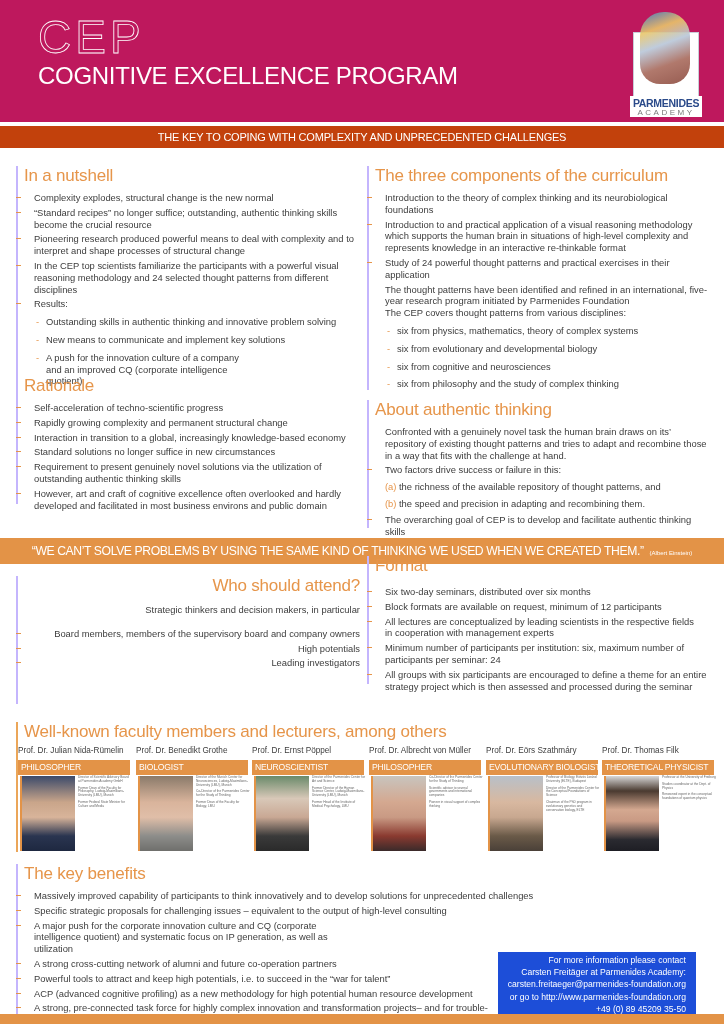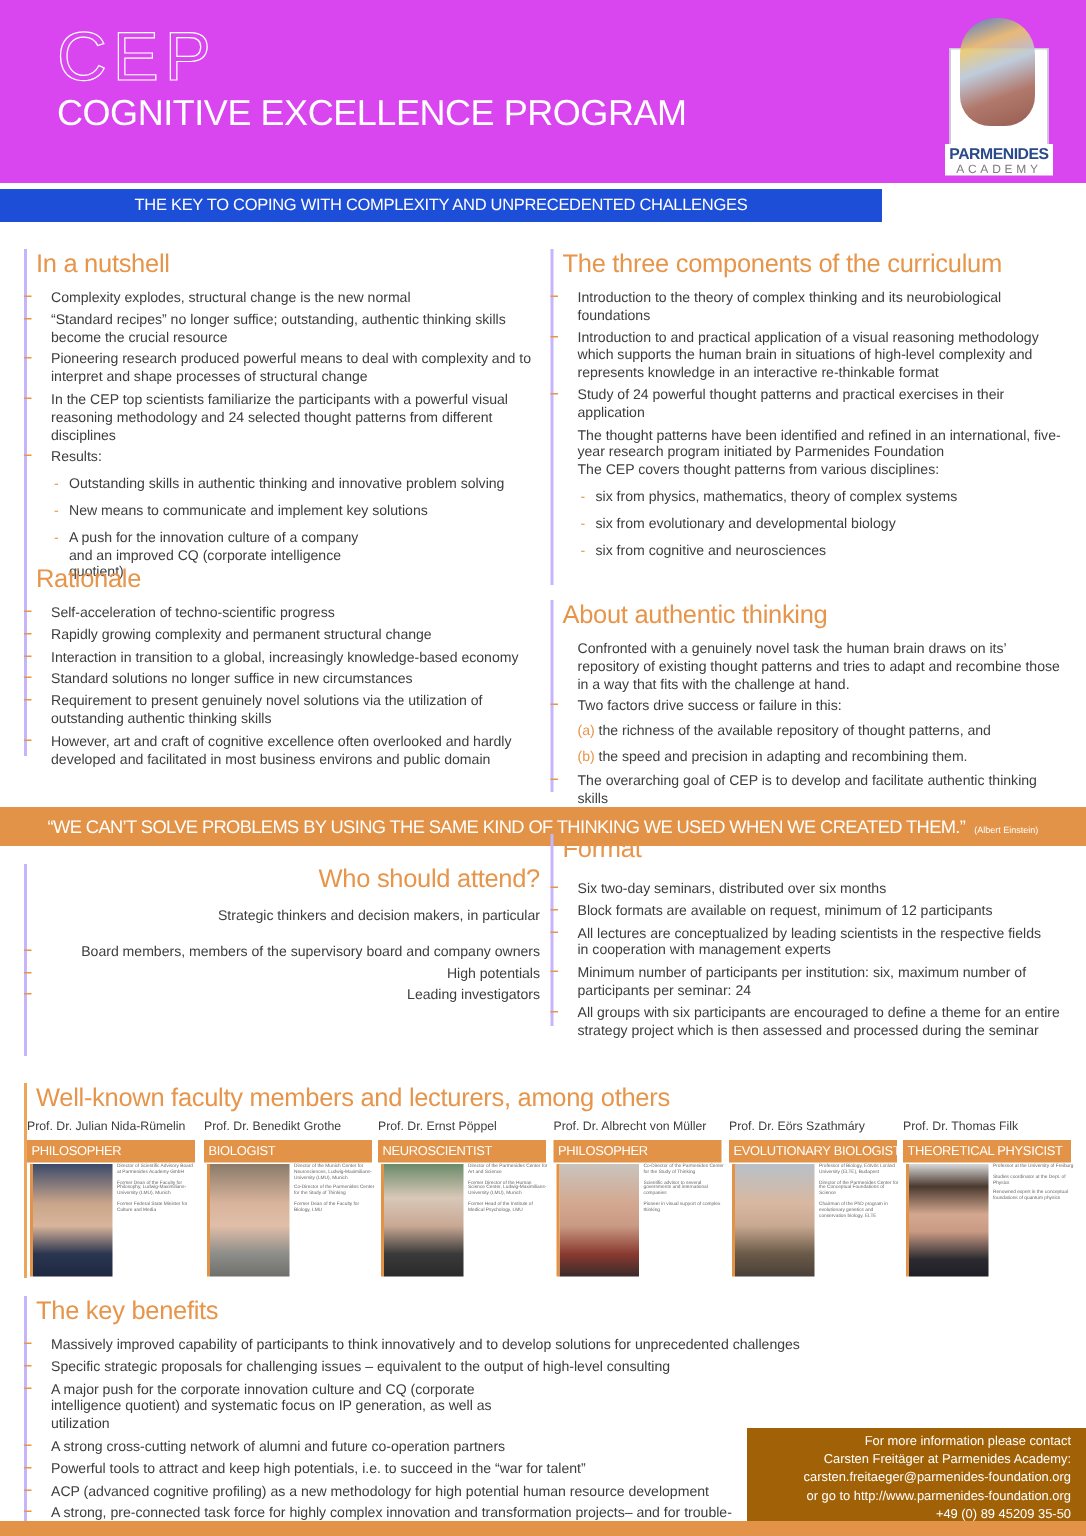--- a/index.html
+++ b/index.html
@@ -1,30 +1,30 @@
 <!DOCTYPE html>
 <html><head>
 <meta charset="utf-8">
 <style>
   * { box-sizing: border-box; margin: 0; padding: 0; }
   html, body { width: 724px; height: 1024px; overflow: hidden; background: #ffffff; }
   body { font-family: "Liberation Sans", sans-serif; color: #3a3a3a; position: relative; }
 
-  .header { position: absolute; left: 0; top: 0; width: 724px; height: 122px; background: #d946ef; }
+  .header { position: absolute; left: 0; top: 0; width: 724px; height: 122px; background: #be185d; }
   .header .cep { position: absolute; left: 38px; top: 14px; font-size: 46px; font-weight: 300; color: transparent;
     -webkit-text-stroke: 0.8px #ffffff; letter-spacing: 4px; line-height: 1; }
   .header .title { position: absolute; left: 38px; top: 64px; font-size: 24px; color: #ffffff; letter-spacing: -0.3px; line-height: 1; }
   .logo { position: absolute; left: 630px; top: 12px; width: 76px; height: 104px; }
   .logo .frame { position: absolute; left: 3px; top: 20px; width: 66px; height: 74px; background: #ffffff; border: 1px solid #c9cdd8; }
   .logo .head { position: absolute; left: 10px; top: 0; width: 50px; height: 72px; border-radius: 24px 24px 20px 20px;
     background: linear-gradient(160deg, #3f7fc7 0%, #e9c66a 25%, #b8c6d8 45%, #a86a5c 70%, #8b4a3e 100%); opacity: 0.9; }
   .logo .brand { position: absolute; left: 0; top: 84px; width: 72px; text-align: center; font-size: 10.5px; font-weight: bold; color: #2a4a8a; letter-spacing: -0.3px; background: #ffffff; padding-top: 1px; }
   .logo .academy { position: absolute; left: 0; top: 96px; width: 72px; text-align: center; font-size: 8px; color: #7a7a7a; letter-spacing: 2.5px; background: #ffffff; }
 
-  .tagline { position: absolute; left: 0; top: 126px; width: 588px; height: 22px; background: #1d4ed8; color: #ffffff;
+  .tagline { position: absolute; left: 0; top: 126px; width: 724px; height: 22px; background: #c2410c; color: #ffffff;
     font-size: 11px; text-align: center; line-height: 22px; letter-spacing: -0.2px; }
 
   .section { position: absolute; border-left: 2px solid #c4b5fd; padding-left: 6px; }
   .section h2 { font-size: 17px; font-weight: normal; color: #e6954a; line-height: 20px; margin-bottom: 6px; letter-spacing: -0.2px; }
   .section ul { list-style: none; }
   .section li { position: relative; font-size: 9.4px; line-height: 11.8px; margin-bottom: 3px; padding-left: 10px; color: #3d3d3d; }
   .section li.dash::before { content: ""; position: absolute; left: -8px; top: 5px; width: 5px; height: 1px; background: #e6954a; }
   .section li.sub { padding-left: 22px; margin-top: 6px; }
   .section li.sub::before { content: "-"; position: absolute; left: 12px; top: 0; color: #e6954a; }
   .section li.plain { padding-left: 10px; margin-bottom: 0; }
@@ -37,21 +37,21 @@
 
   .faculty { position: absolute; left: 16px; top: 722px; width: 708px; border-left: 2px solid #eba659; height: 130px; }
   .faculty h2 { font-size: 17px; font-weight: normal; color: #e6954a; margin-left: 6px; letter-spacing: -0.2px; line-height: 20px; }
   .fac-card { position: absolute; top: 24px; width: 112px; }
   .fac-card .name { font-size: 8.2px; color: #3d3d3d; white-space: nowrap; line-height: 10px; }
   .fac-card .role { margin-top: 4px; height: 15px; background: #e39347; color: #ffffff; font-size: 8.6px; line-height: 15px; padding-left: 3px; white-space: nowrap; overflow: hidden; letter-spacing: -0.2px; }
   .fac-card .photo { position: absolute; top: 30px; left: 2px; width: 55px; height: 75px; border-left: 2px solid #e39347; }
   .fac-card .bio { position: absolute; top: 30px; left: 60px; width: 54px; }
   .fac-card .bio p { font-size: 3.2px; line-height: 3.8px; color: #666; margin-bottom: 3px; }
 
-  .contact { position: absolute; left: 498px; top: 952px; width: 226px; height: 64px; background: #a16207; color: #ffffff;
+  .contact { position: absolute; left: 498px; top: 952px; width: 198px; height: 64px; background: #1d4ed8; color: #ffffff;
     font-size: 8.6px; line-height: 12.2px; text-align: right; padding: 2px 10px 0 0; }
   .footer-bar { position: absolute; left: 0; top: 1014px; width: 724px; height: 10px; background: #e39347; }
 </style>
 </head>
 <body>
 
 <div class="header">
   <div class="cep">CEP</div>
   <div class="title">COGNITIVE EXCELLENCE PROGRAM</div>
   <div class="logo">
@@ -82,20 +82,21 @@
   <h2>The three components of the curriculum</h2>
   <ul>
     <li class="dash">Introduction to the theory of complex thinking and its neurobiological foundations</li>
     <li class="dash">Introduction to and practical application of a visual reasoning methodology which supports the human brain in situations of high-level complexity and represents knowledge in an interactive re-thinkable format</li>
     <li class="dash">Study of 24 powerful thought patterns and practical exercises in their application</li>
     <li class="plain">The thought patterns have been identified and refined in an international, five-year research program initiated by Parmenides Foundation</li>
     <li class="plain">The CEP covers thought patterns from various disciplines:</li>
     <li class="sub">six from physics, mathematics, theory of complex systems</li>
     <li class="sub">six from evolutionary and developmental biology</li>
     <li class="sub">six from cognitive and neurosciences</li>
+    <li class="sub">six from philosophy and the study of complex thinking</li>
   </ul>
 </div>
 
 <div class="section" style="left:16px; top:376px; width:344px; height:128px;">
   <h2>Rationale</h2>
   <ul>
     <li class="dash">Self-acceleration of techno-scientific progress</li>
     <li class="dash">Rapidly growing complexity and permanent structural change</li>
     <li class="dash">Interaction in transition to a global, increasingly knowledge-based economy</li>
     <li class="dash">Standard solutions no longer suffice in new circumstances</li>

